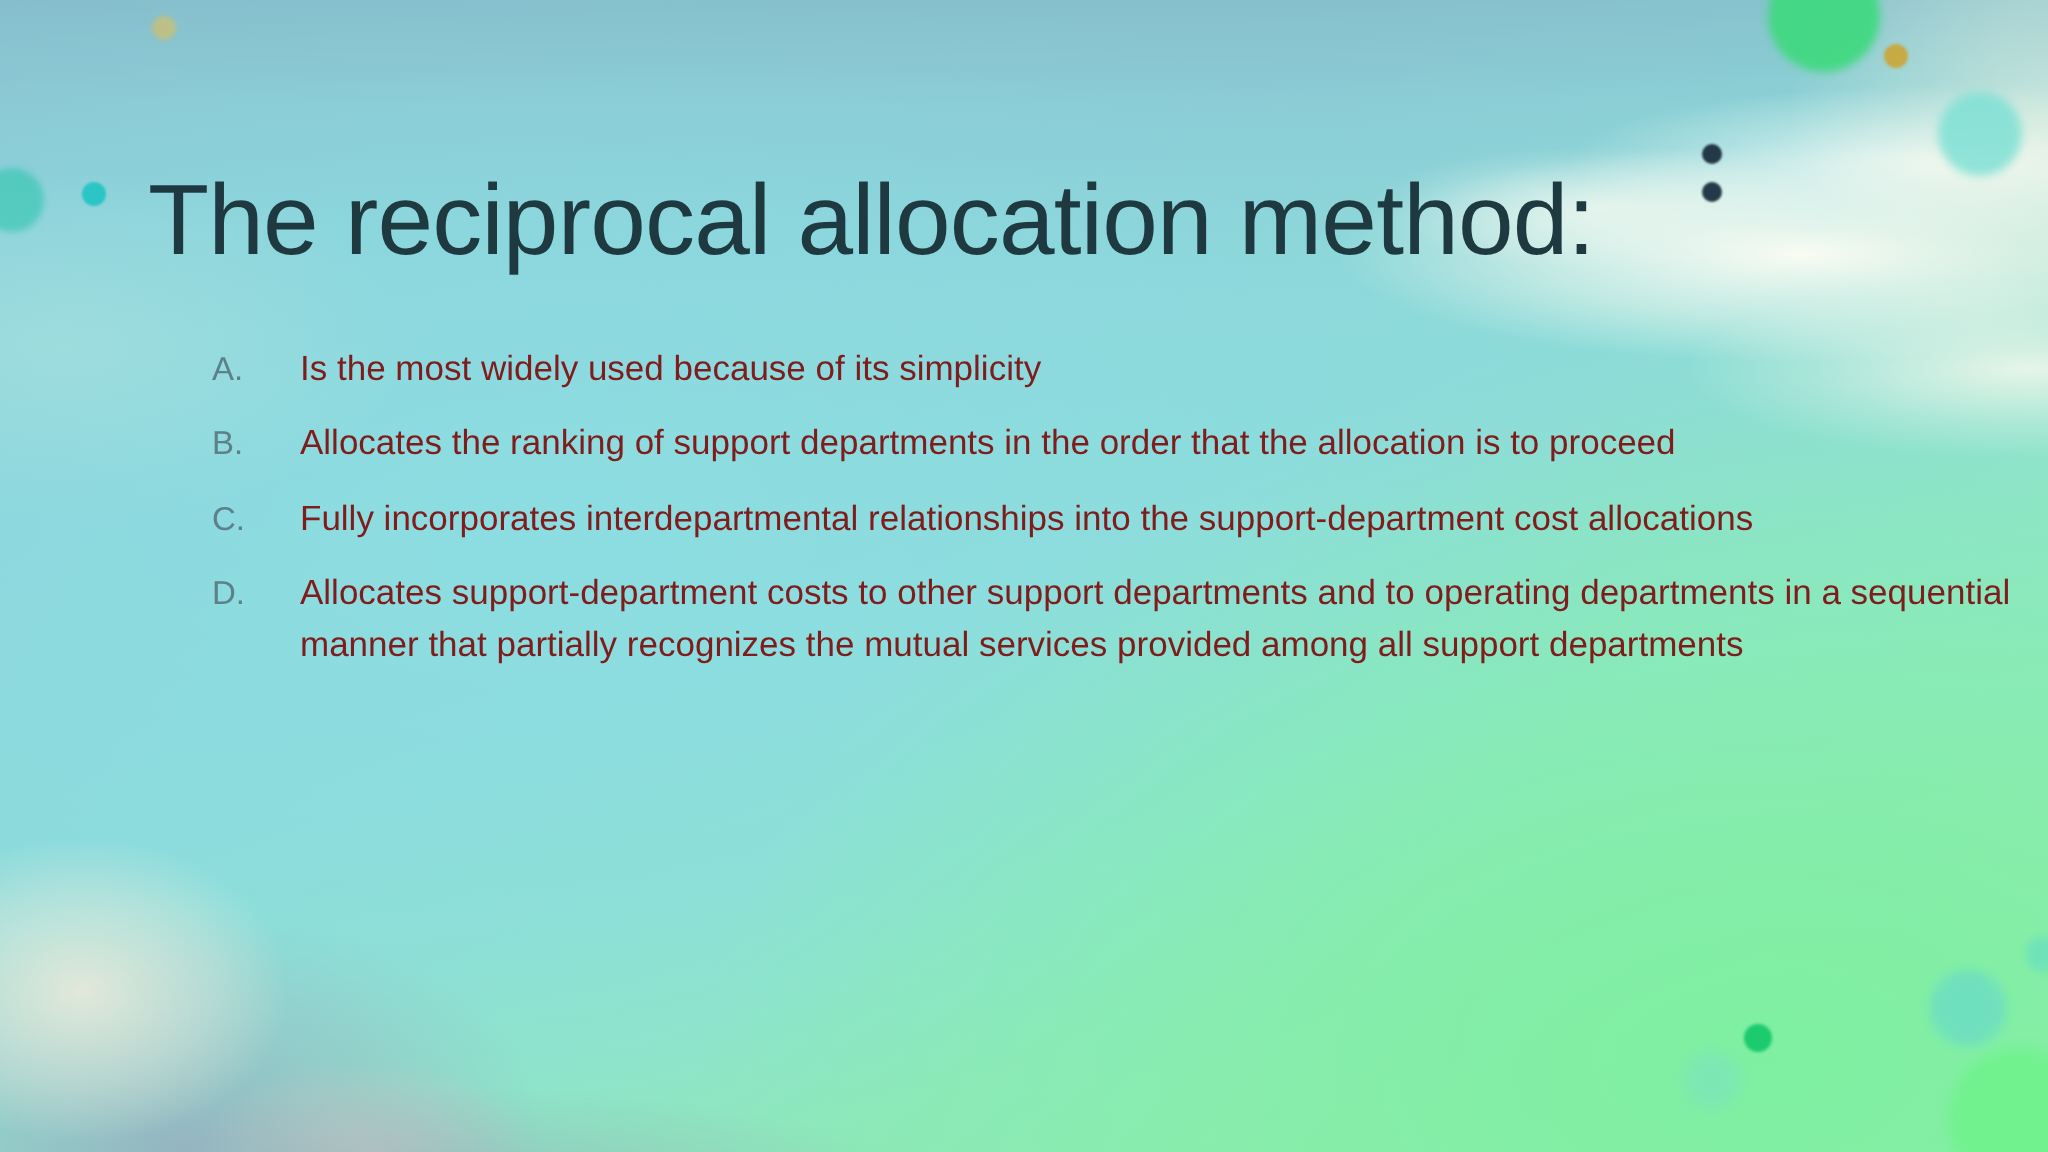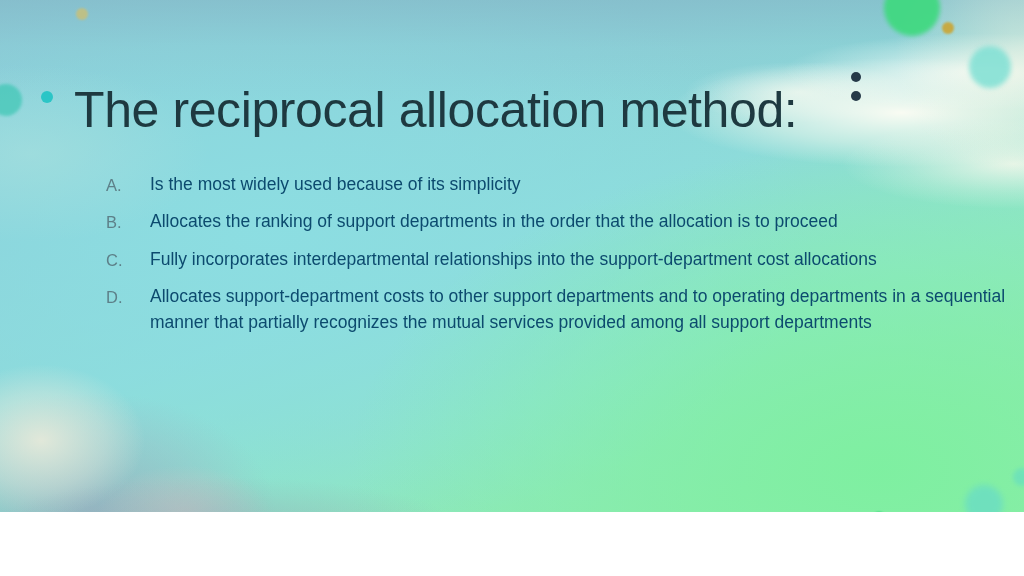--- a/index.html
+++ b/index.html
@@ -10,21 +10,21 @@
   body {
     width: 1024px;
     height: 576px;
     overflow: hidden;
     font-family: "Liberation Sans", sans-serif;
   }
 
   #slide {
     position: relative;
     width: 1024px;
-    height: 512px;
+    height: 576px;
     overflow: hidden;
     background: #8ccfd6;
     isolation: isolate;
   }
 
   
   .bg-layer {
     position: absolute;
     inset: 0;
     pointer-events: none;
@@ -192,21 +192,21 @@
     line-height: 1.47;
     color: #5d8089;
     font-weight: 400;
     padding-top: 1px;
   }
 
   .answer-text {
     flex: 1 1 auto;
     font-size: 17.5px;
     line-height: 1.45;
-    color: #0c4a6e;
+    color: #7f1d1d;
     font-weight: 400;
   }
 </style>
 </head>
 <body>
 
 <div id="slide">
 
   <div class="bg-layer bg-base"></div>
   <div class="bg-layer bg-bloom-cyan"></div>

